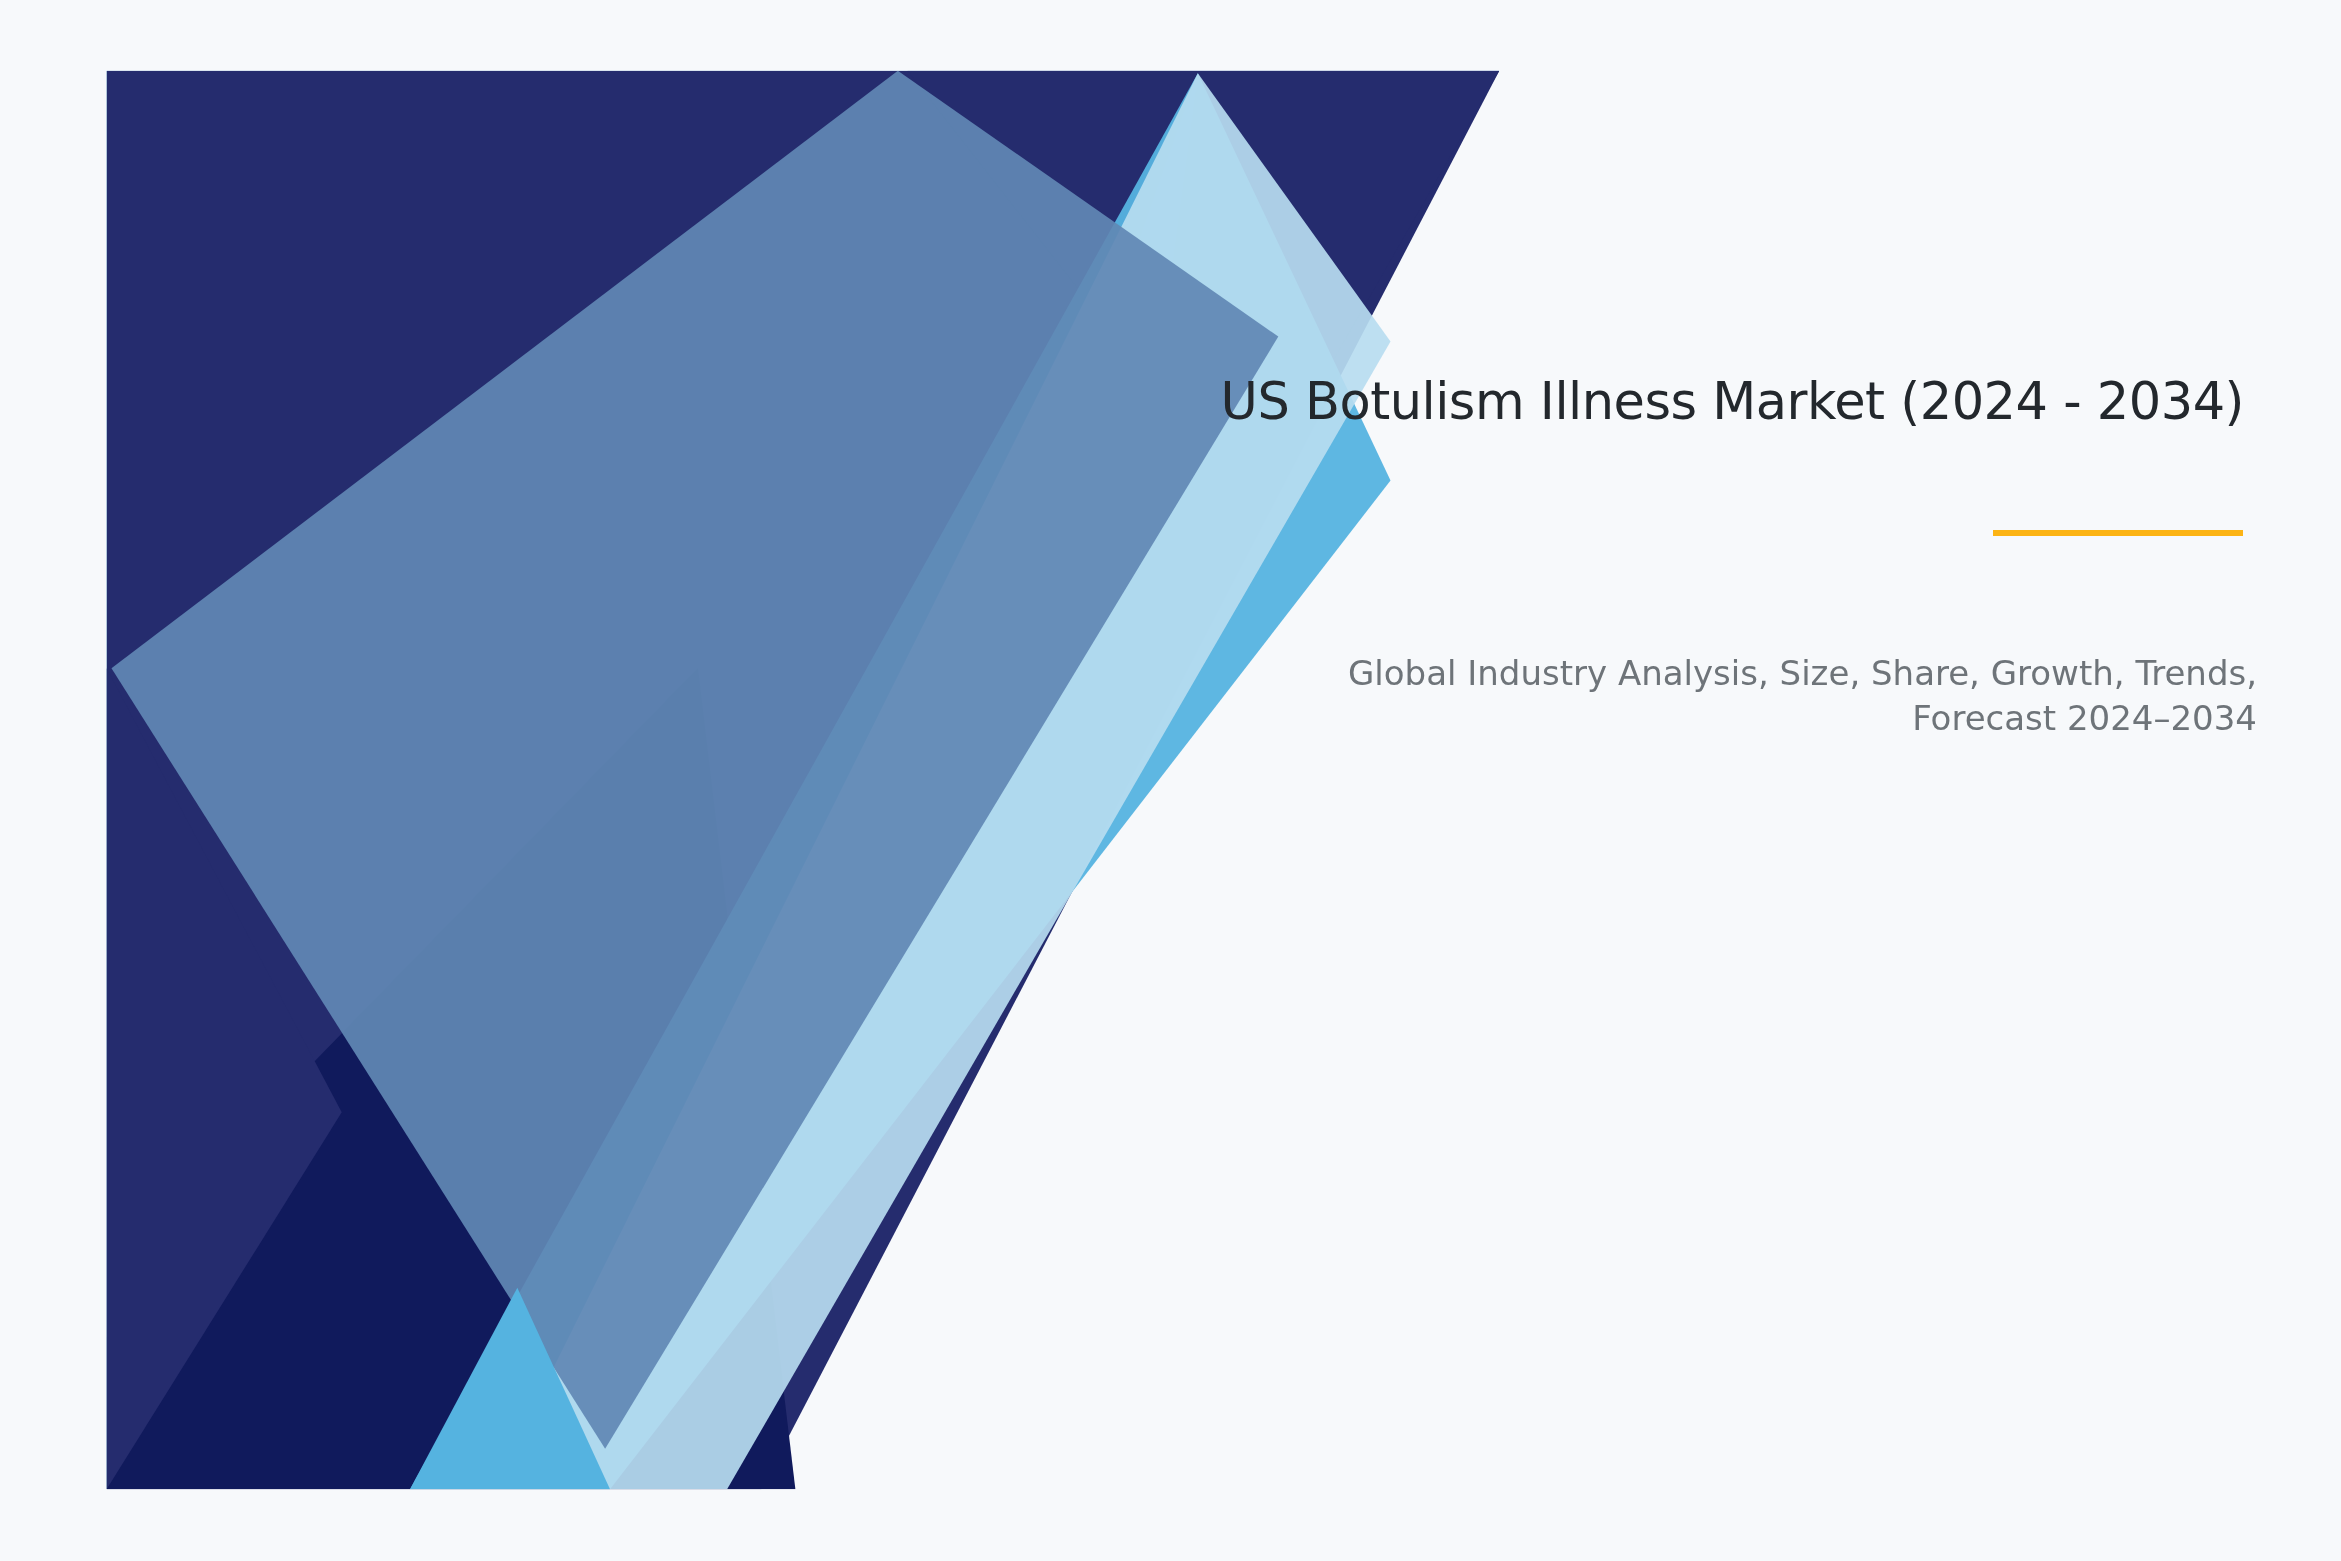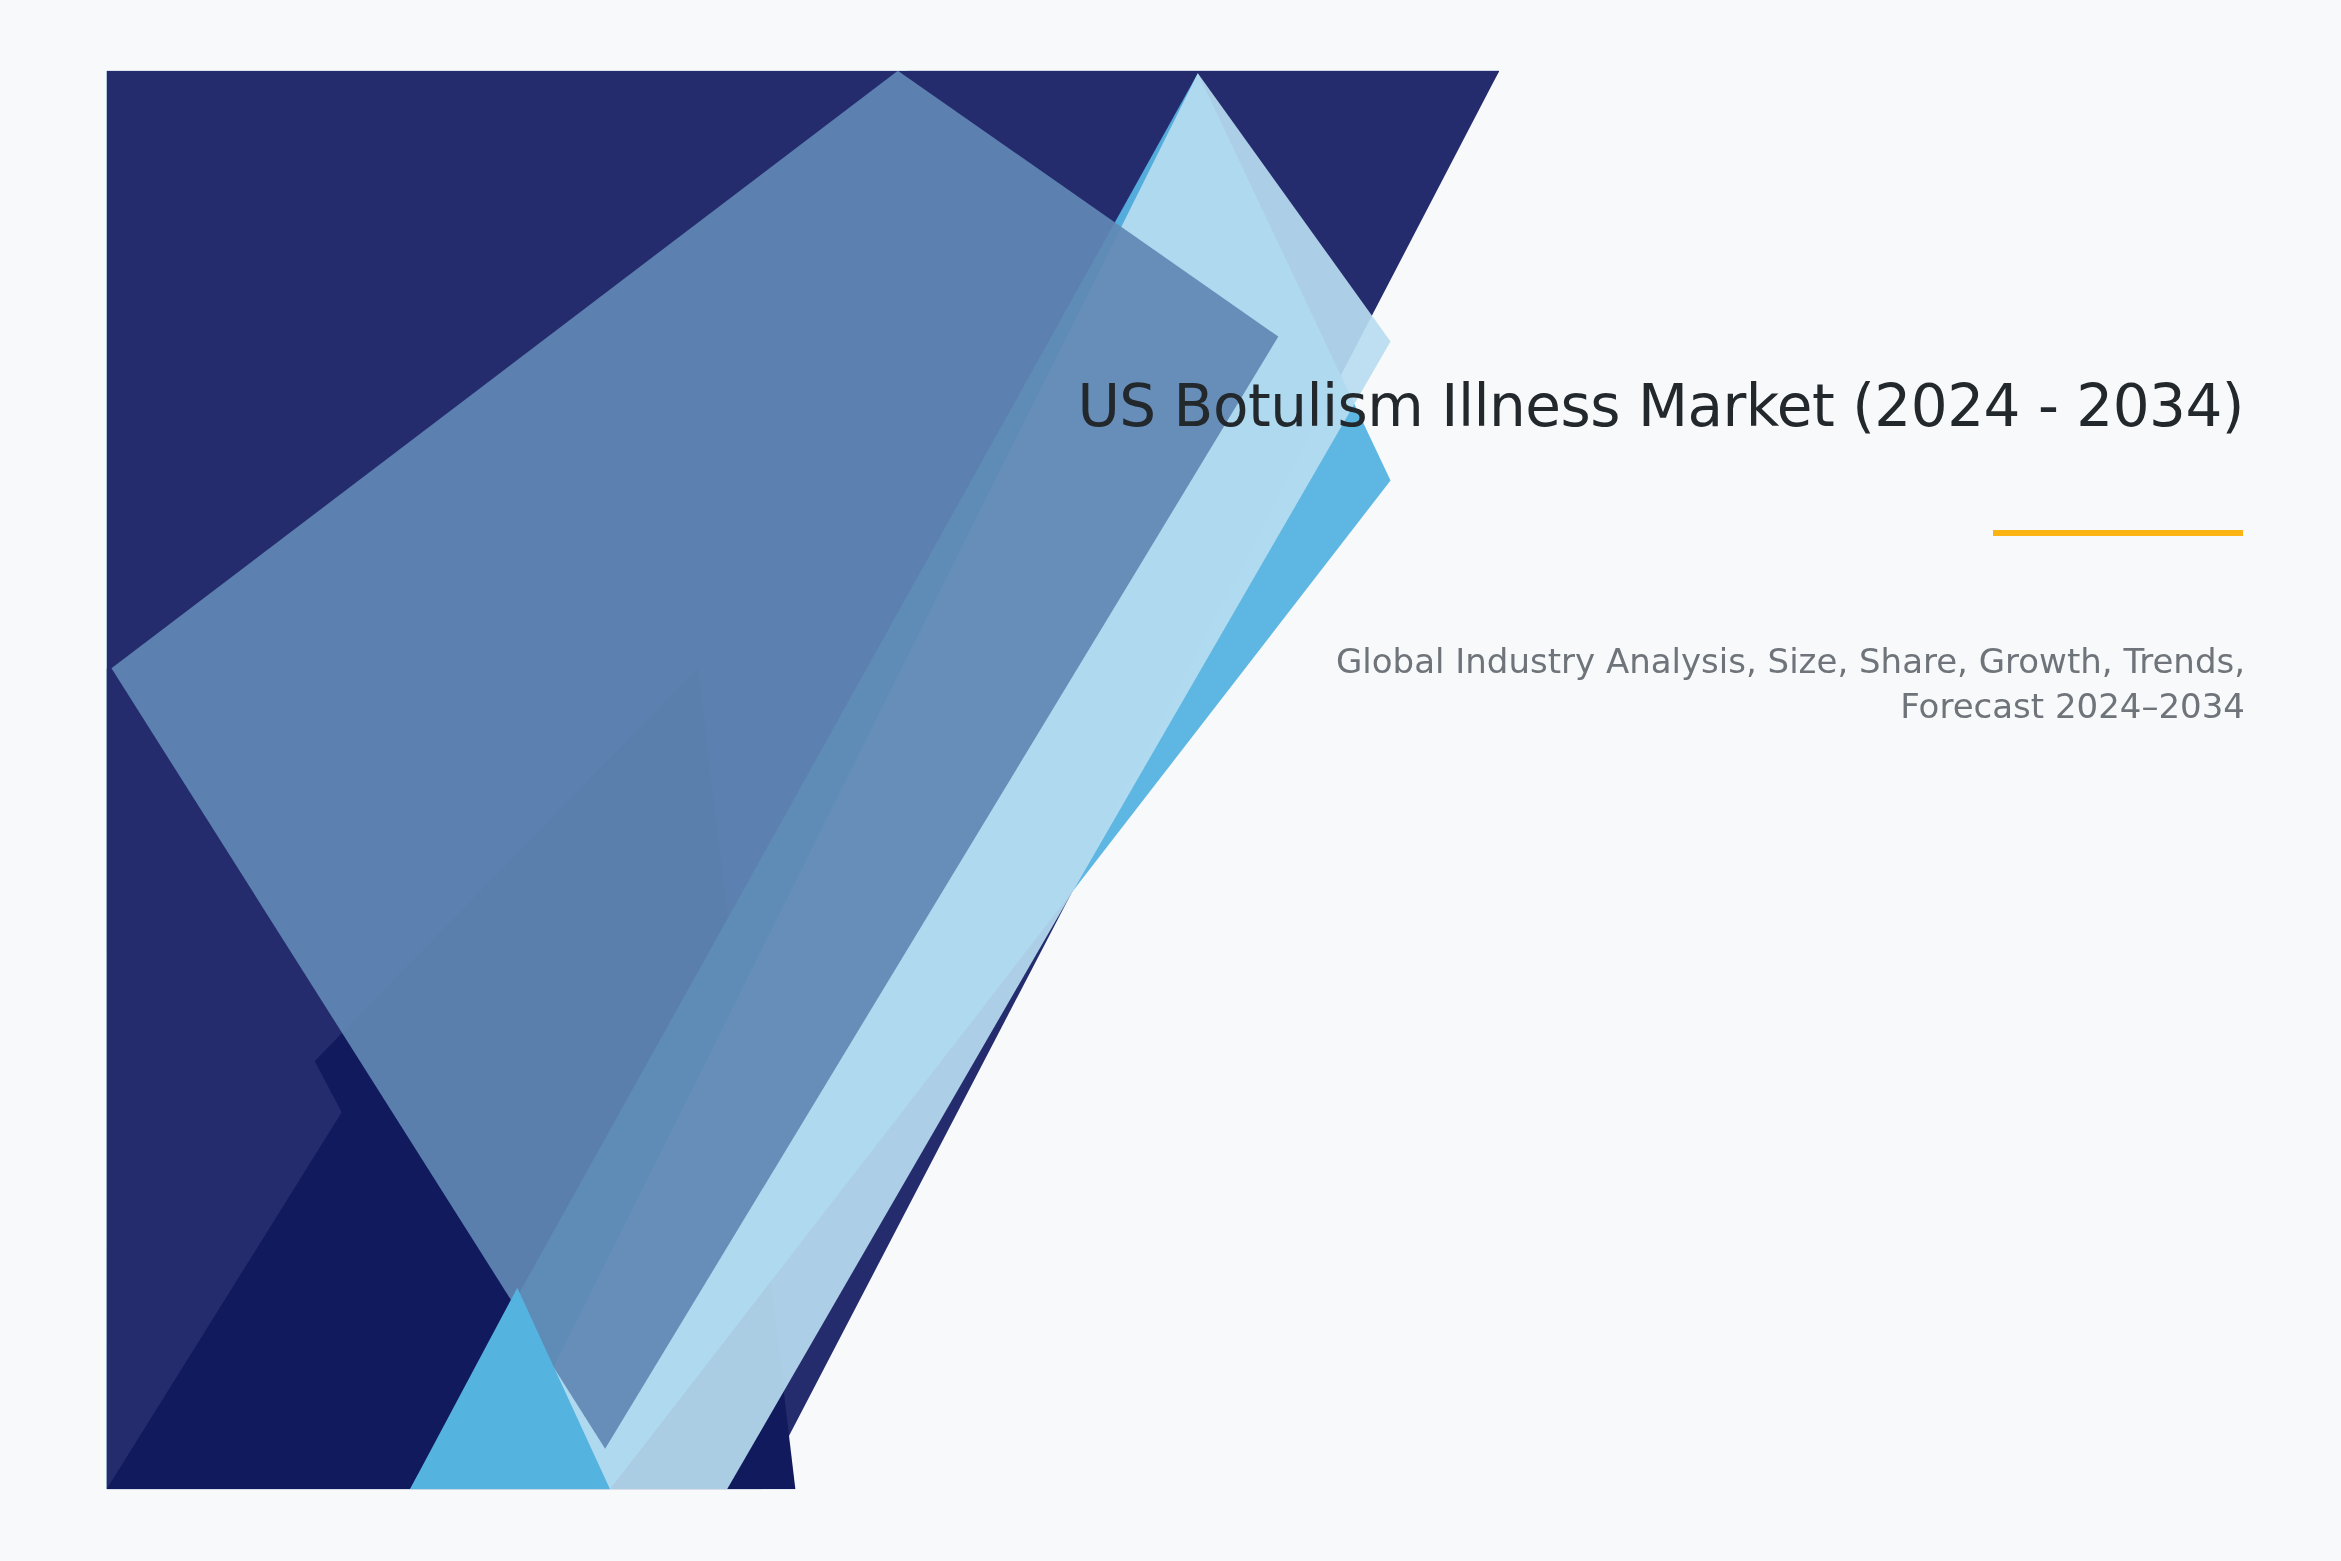--- a/index.html
+++ b/index.html
@@ -39,21 +39,21 @@
   #title-block {
     position: absolute;
     left: 829px;
     top: 371px;
     width: 1415px;
     text-align: right;
   }
 
   #page-title {
     margin: 0;
-    font-size: 58px;
+    font-size: 51px;
     line-height: 1.22;
     font-weight: 400;
     letter-spacing: -0.5px;
     color: #23282d;
     font-family: "DejaVu Sans", "Liberation Sans", sans-serif;
   }
 
   #title-rule {
     position: absolute;
     left: 1993px;
@@ -61,21 +61,21 @@
     width: 250px;
     height: 6.3px;
     background: #fcb415;
   }
 
   #page-subtitle {
     position: absolute;
     left: 1269px;
     top: 639px;
     width: 976px;
-    margin: 0;
+    margin: 12px;
     text-align: right;
     font-size: 34px;
     line-height: 1.33;
     font-weight: 400;
     color: #6e7479;
     font-family: "DejaVu Sans", "Liberation Sans", sans-serif;
   }
 </style>
 </head>
 <body>

